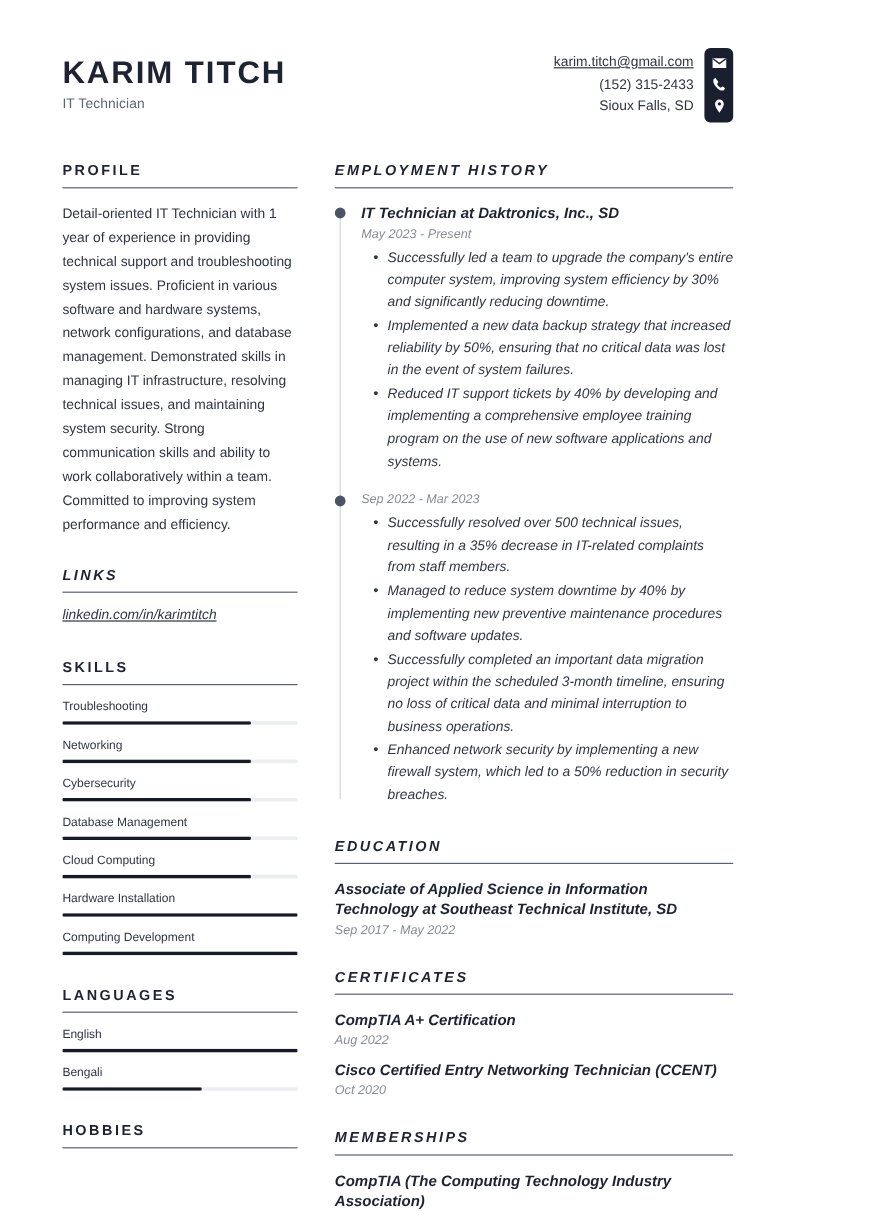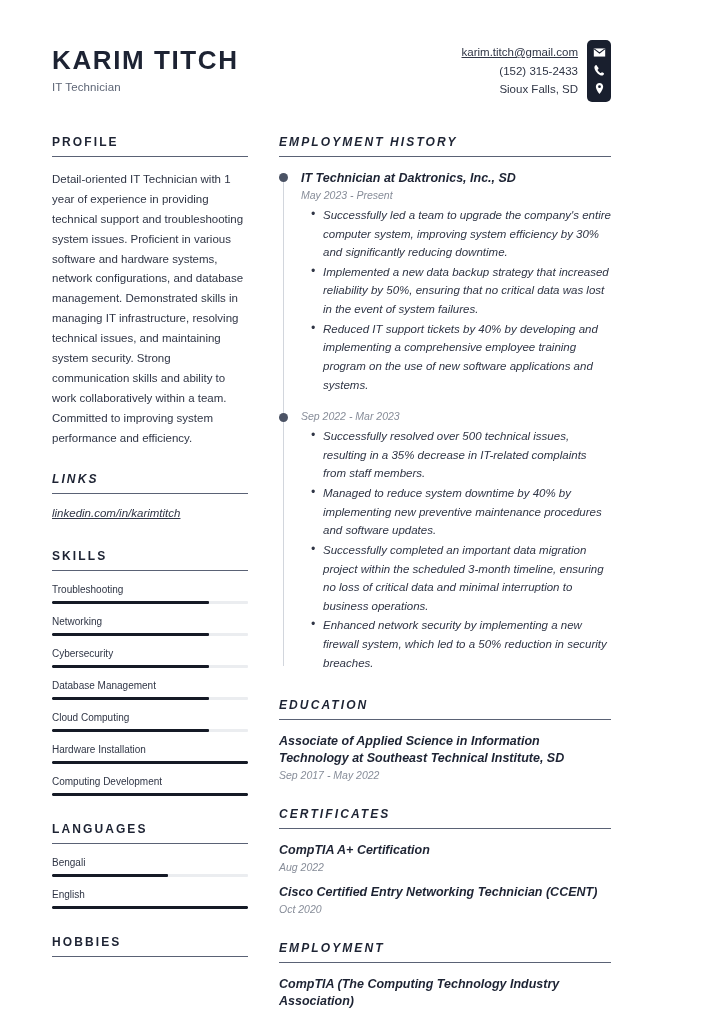--- a/index.html
+++ b/index.html
@@ -319,29 +319,29 @@
               </div>
             </div>
           </div>
       </div>
 
       <div class="section" style="margin-top:26px;">
         <div class="sec-head">LANGUAGES</div>
         <div class="sec-rule"></div>
         <div id="languages-list">
             <div class="bar-item">
+              <div class="bar-label">English</div>
+              <div class="bar-track">
+                <div class="bar-fill" style="width: 100%;"></div>
+              </div>
+            </div>
+            <div class="bar-item">
               <div class="bar-label">Bengali</div>
               <div class="bar-track">
                 <div class="bar-fill" style="width: 59%;"></div>
-              </div>
-            </div>
-            <div class="bar-item">
-              <div class="bar-label">English</div>
-              <div class="bar-track">
-                <div class="bar-fill" style="width: 100%;"></div>
               </div>
             </div>
           </div>
       </div>
 
       <div class="section" style="margin-top:26px;">
         <div class="sec-head">HOBBIES</div>
         <div class="sec-rule"></div>
       </div>
 
@@ -396,21 +396,21 @@
               <div class="entry-date">Aug 2022</div>
             </div>
             <div class="cert-entry">
               <div class="entry-title">Cisco Certified Entry Networking Technician (CCENT)</div>
               <div class="entry-date">Oct 2020</div>
             </div>
           </div>
       </div>
 
       <div class="section-right">
-        <div class="sec-head">EMPLOYMENT</div>
+        <div class="sec-head">MEMBERSHIPS</div>
         <div class="sec-rule"></div>
         <div id="memberships-list">
             <div class="mem-entry">
               <div class="entry-title">CompTIA (The Computing Technology Industry Association)</div>
             </div>
             <div class="mem-entry">
               <div class="entry-title">IEEE (Institute of Electrical and Electronics Engineers)</div>
             </div>
           </div>
       </div>

